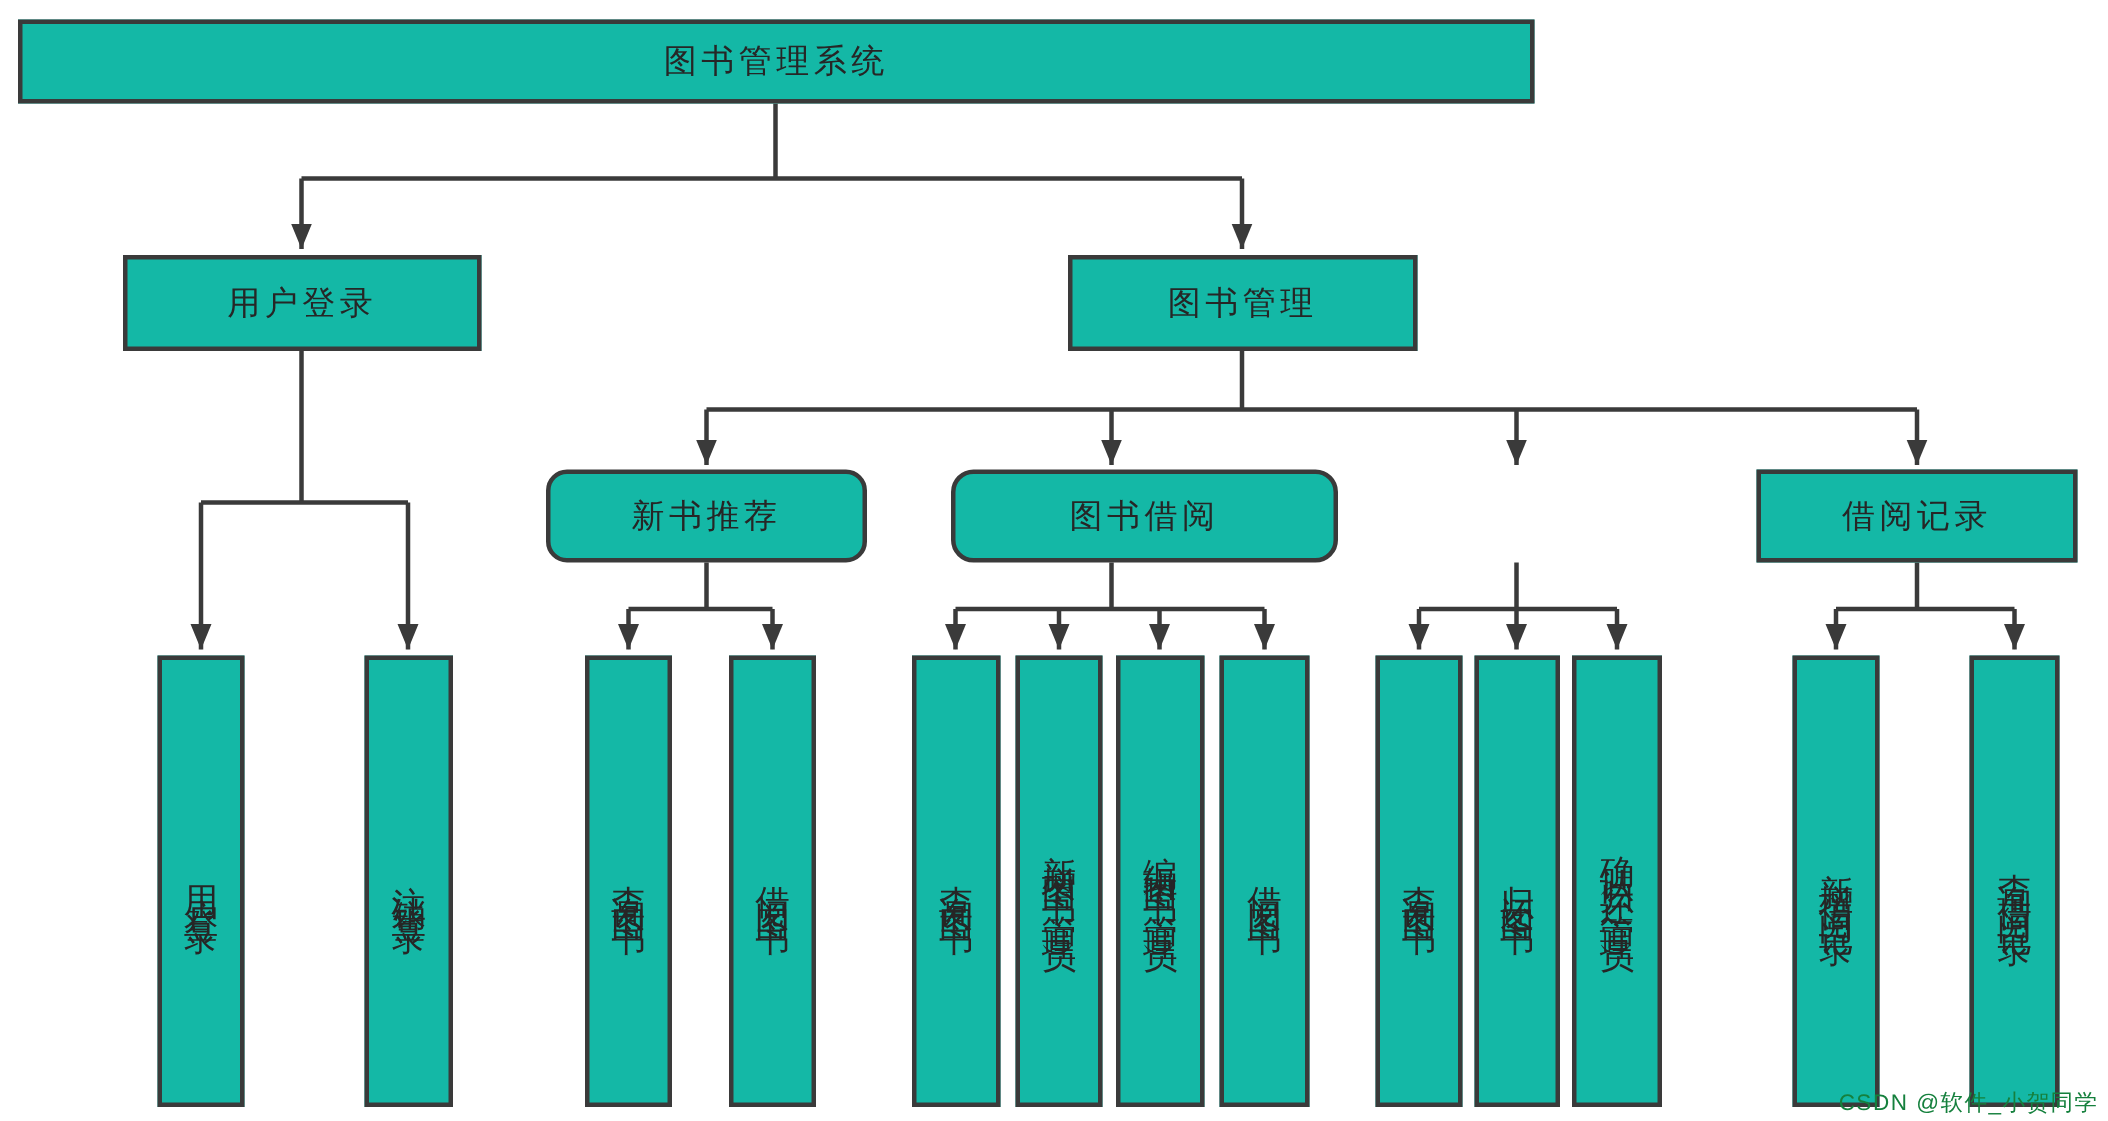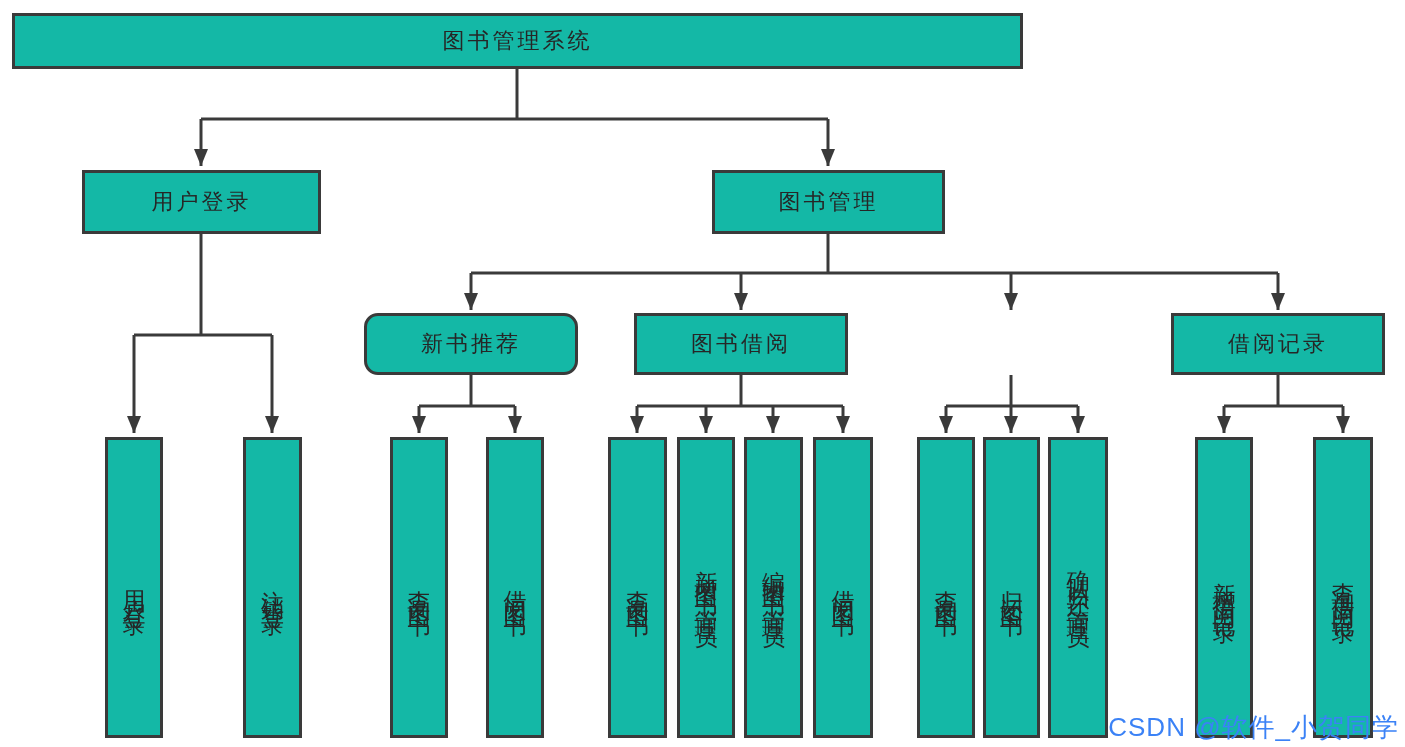--- a/index.html
+++ b/index.html
@@ -21,21 +21,21 @@
   .hbox{height:64px;}
   .rootbox{height:56px;}
   .vbox{
     height:301px;
     writing-mode:vertical-rl;text-orientation:mixed;
     font-size:23px;letter-spacing:8px;line-height:1;
     white-space:normal;
   }
   .watermark{
     position:absolute;right:6px;bottom:2px;z-index:3;
-    font-size:26px;letter-spacing:1px;color:#3b82f6;margin-left:43px;
+    font-size:15px;letter-spacing:1px;color:#15803d;margin-left:43px;
   }
 </style>
 </head>
 <body>
 
 <div id="canvas">
 
   <svg class="wires" width="1405" height="747" viewBox="0 0 1405 747">
     <defs>
       <marker id="arrow" markerUnits="userSpaceOnUse" markerWidth="20" markerHeight="16" refX="17" refY="7" orient="auto">
@@ -85,21 +85,21 @@
       <line x1="1343" y1="406" x2="1343" y2="433" marker-end="url(#arrow)"></line>
     </g>
   </svg>
 
   <div class="node rootbox" style="left:12px;top:13px;width:1011px;">图书管理系统</div>
 
   <div class="node hbox" style="left:82px;top:170px;width:239px;">用户登录</div>
   <div class="node hbox" style="left:712px;top:170px;width:233px;">图书管理</div>
 
   <div class="node hbox" style="left:364px;top:313px;width:214px;height:62px;border-radius:14px;">新书推荐</div>
-  <div class="node hbox" style="left:634px;top:313px;width:214px;height:62px;">图书借阅</div>
+  <div class="node hbox" style="left:634px;top:313px;width:258px;height:62px;border-radius:15px;">图书借阅</div>
   <div class="node hbox" style="left:1171px;top:313px;width:214px;height:62px;">借阅记录</div>
 
   <div class="node vbox" style="left:105px;top:437px;width:58px;">用户登录</div>
   <div class="node vbox" style="left:243px;top:437px;width:59px;">注销登录</div>
 
   <div class="node vbox" style="left:390px;top:437px;width:58px;">查询图书</div>
   <div class="node vbox" style="left:486px;top:437px;width:58px;">借阅图书</div>
 
   <div class="node vbox" style="left:608px;top:437px;width:59px;">查询图书</div>
   <div class="node vbox" style="left:677px;top:437px;width:58px;">新增图书（管理员）</div>

